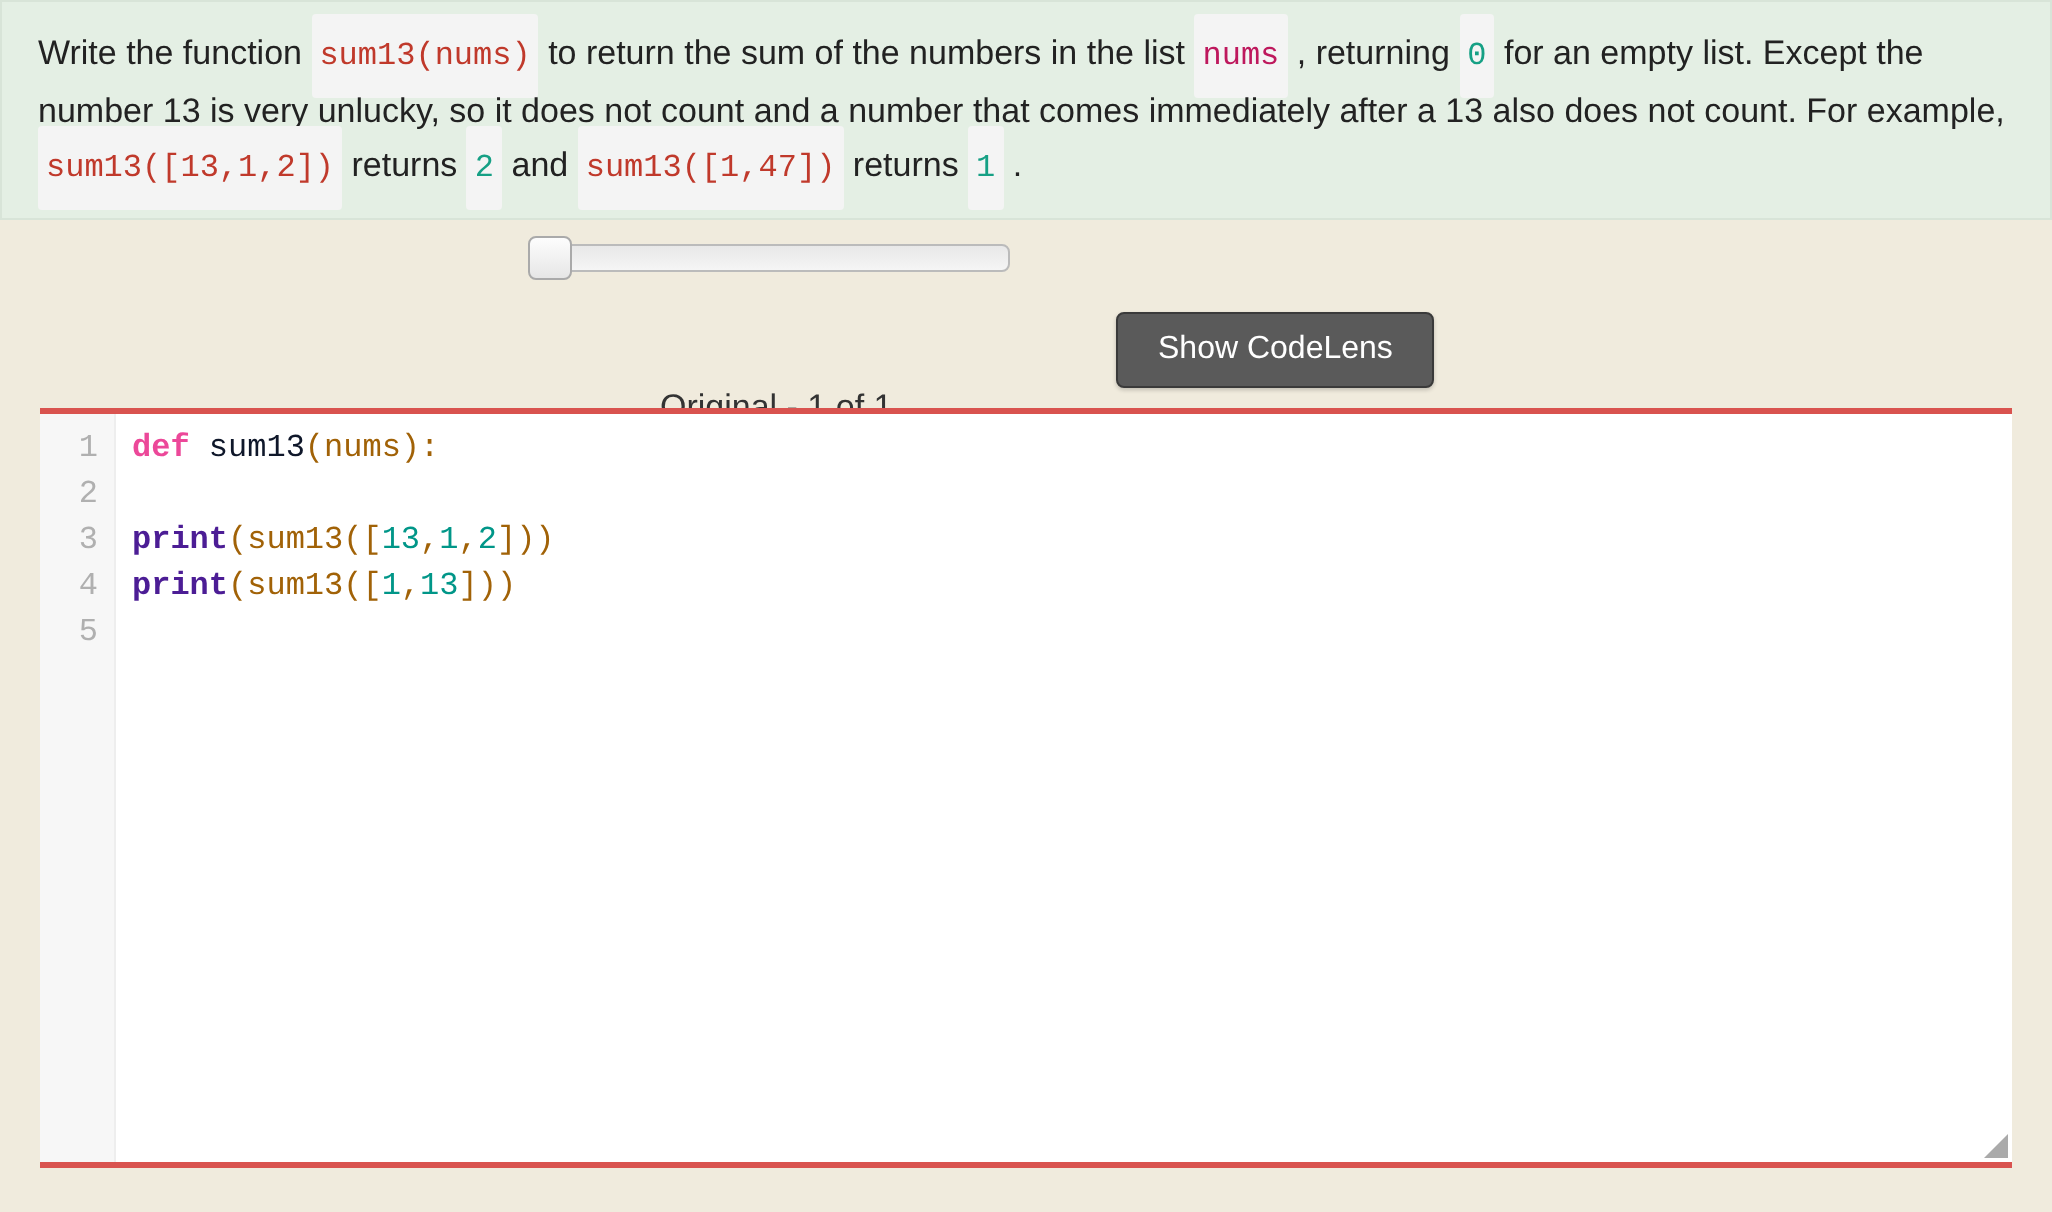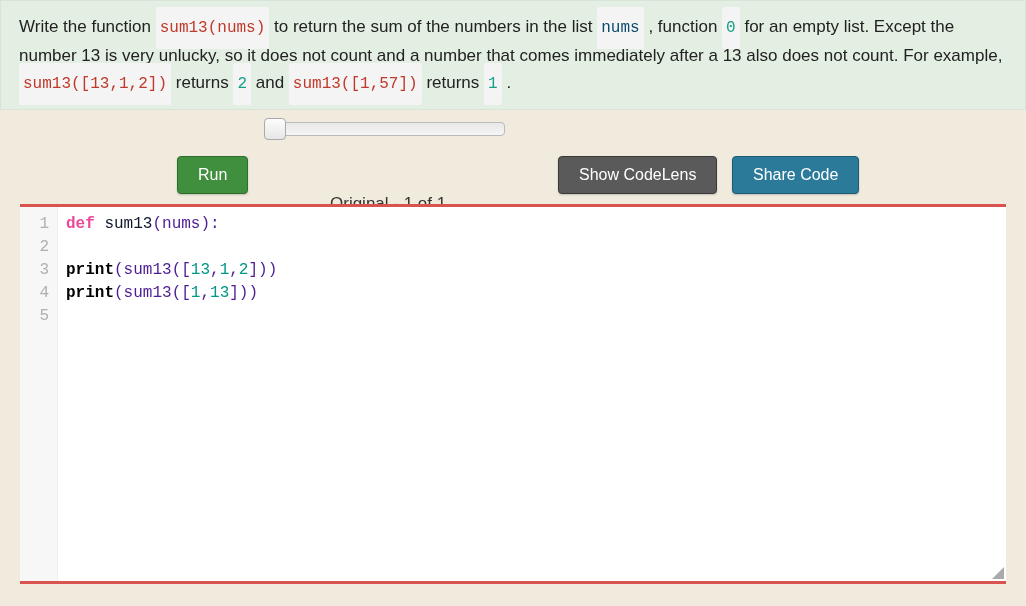--- a/index.html
+++ b/index.html
@@ -24,21 +24,21 @@
     }
     .code-inline {
       font-family: 'Courier New', monospace;
       background: #f4f4f4;
       padding: 12px 4px;
       border-radius: 2px;
       font-size: 16px;
     }
     .fn { color: #c0392b; }
     .num { color: #16a085; }
-    .arg { color: #0c4a6e; }
+    .arg { color: #be185d; }
     .slider {
       width: 240px;
       height: 14px;
       background: linear-gradient(to bottom, #e8e8e8, #f5f5f5);
       border: 1px solid #bbb;
       border-radius: 4px;
       position: relative;
     }
     .slider-thumb {
       position: absolute;
@@ -133,66 +133,64 @@
       flex: 1;
       padding: 6px 8px;
       font-family: 'Courier New', monospace;
       font-size: 16px;
       line-height: 23px;
       white-space: pre;
       color: #222;
     }
     .kw { color: #ec4899; font-weight: bold; }
     .fnname { color: #0f172a; }
-    .paren { color: #4c1d95; }
+    .paren { color: #a16207; }
     .numlit { color: #009688; }
-    .builtin { color: #000000; font-weight: bold; }
+    .builtin { color: #4c1d95; font-weight: bold; }
     
     .resize-handle {
       position: absolute;
       right: 2px;
       bottom: 2px;
       width: 0;
       height: 0;
       border-style: solid;
       border-width: 0 0 12px 12px;
       border-color: transparent transparent #aaa transparent;
     }
   </style>
 </head>
 <body>
 
 <div class="problem-description">
   <span>Write the function </span>
   <span class="code-inline fn">sum13(nums)</span>
   <span> to return the sum of the numbers in the list </span>
   <span class="code-inline arg">nums</span>
-  <span> , function </span>
+  <span> , returning </span>
   <span class="code-inline num">0</span>
   <span> for an empty list. Except the number 13 is very unlucky, so it does not count and a number that comes immediately after a 13 also does not count. For example, </span>
   <span class="code-inline fn">sum13([13,1,2])</span>
   <span> returns </span>
   <span class="code-inline num">2</span>
   <span> and </span>
-  <span class="code-inline fn">sum13([1,57])</span>
+  <span class="code-inline fn">sum13([1,47])</span>
   <span> returns </span>
   <span class="code-inline num">1</span>
   <span> .</span>
 </div>
 
 <div class="controls-container">
   <div class="slider-pos">
     <div class="slider">
       <div class="slider-thumb"></div>
     </div>
   </div>
-  <button class="btn btn-run run-btn-pos">Run</button>
   <div class="history-label history-pos">Original - 1 of 1</div>
   <button class="btn btn-codelens codelens-pos">Show CodeLens</button>
-  <button class="btn btn-share share-pos">Share Code</button>
 </div>
 
 <div class="editor-wrap">
   <div class="gutter" id="gutter">
       <div>1</div>
       <div>2</div>
       <div>3</div>
       <div>4</div>
       <div>5</div>
     </div>

